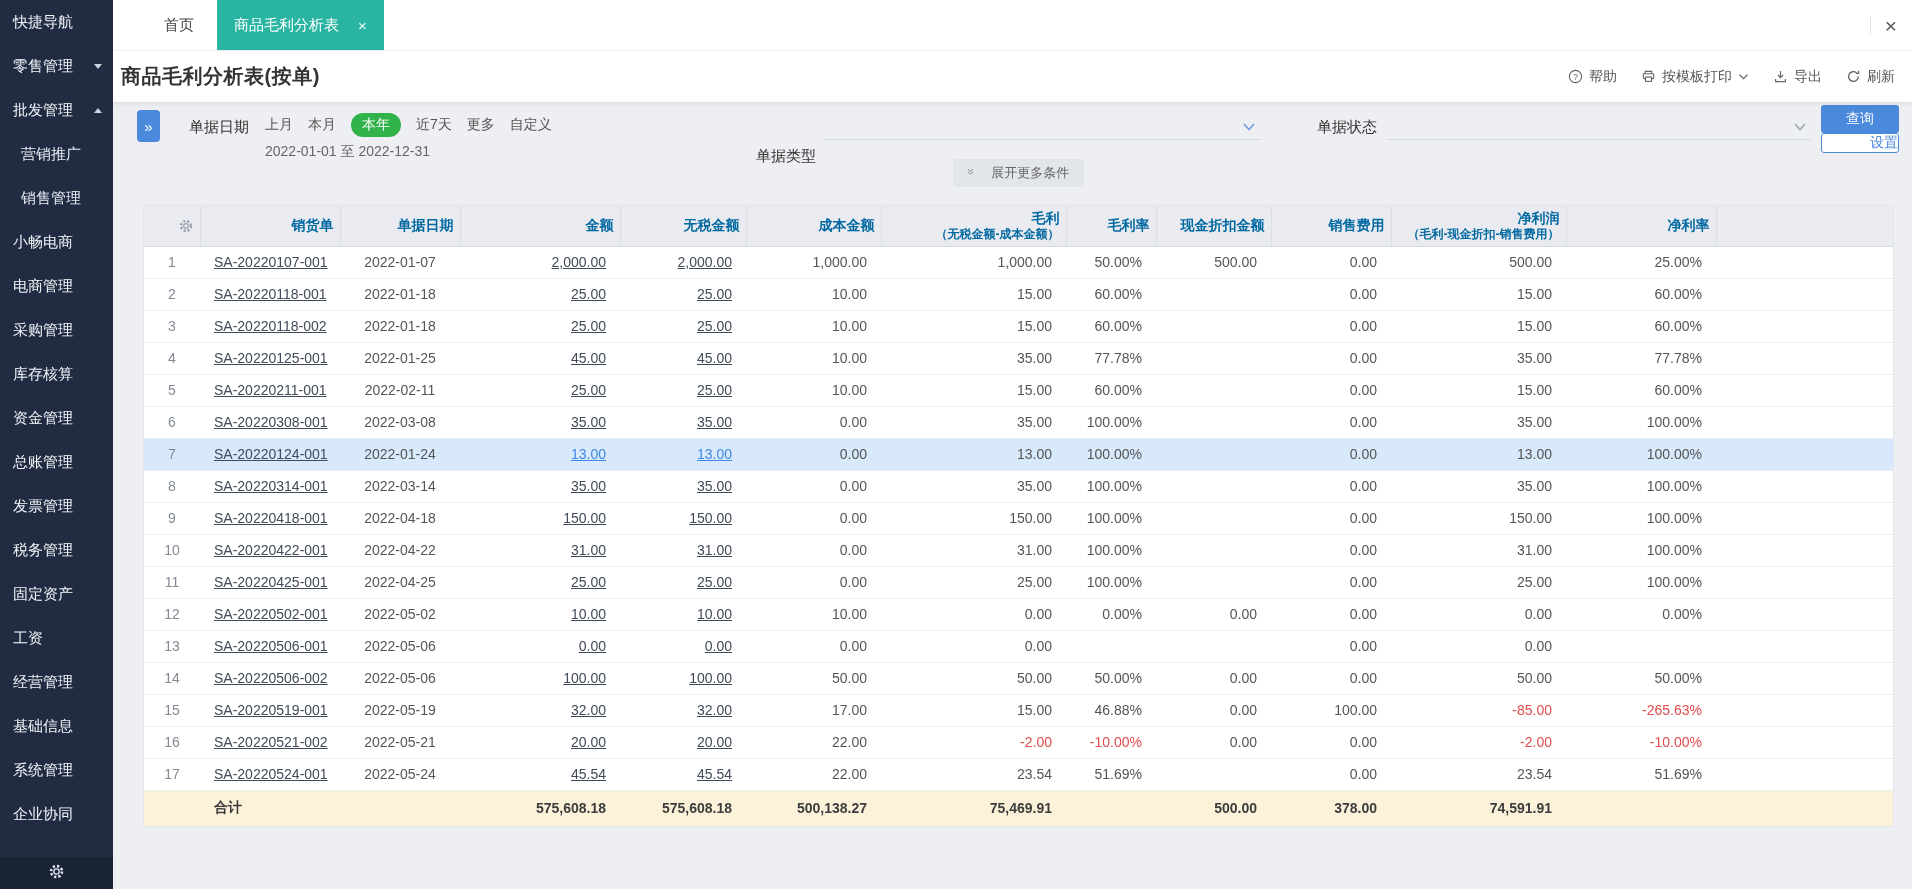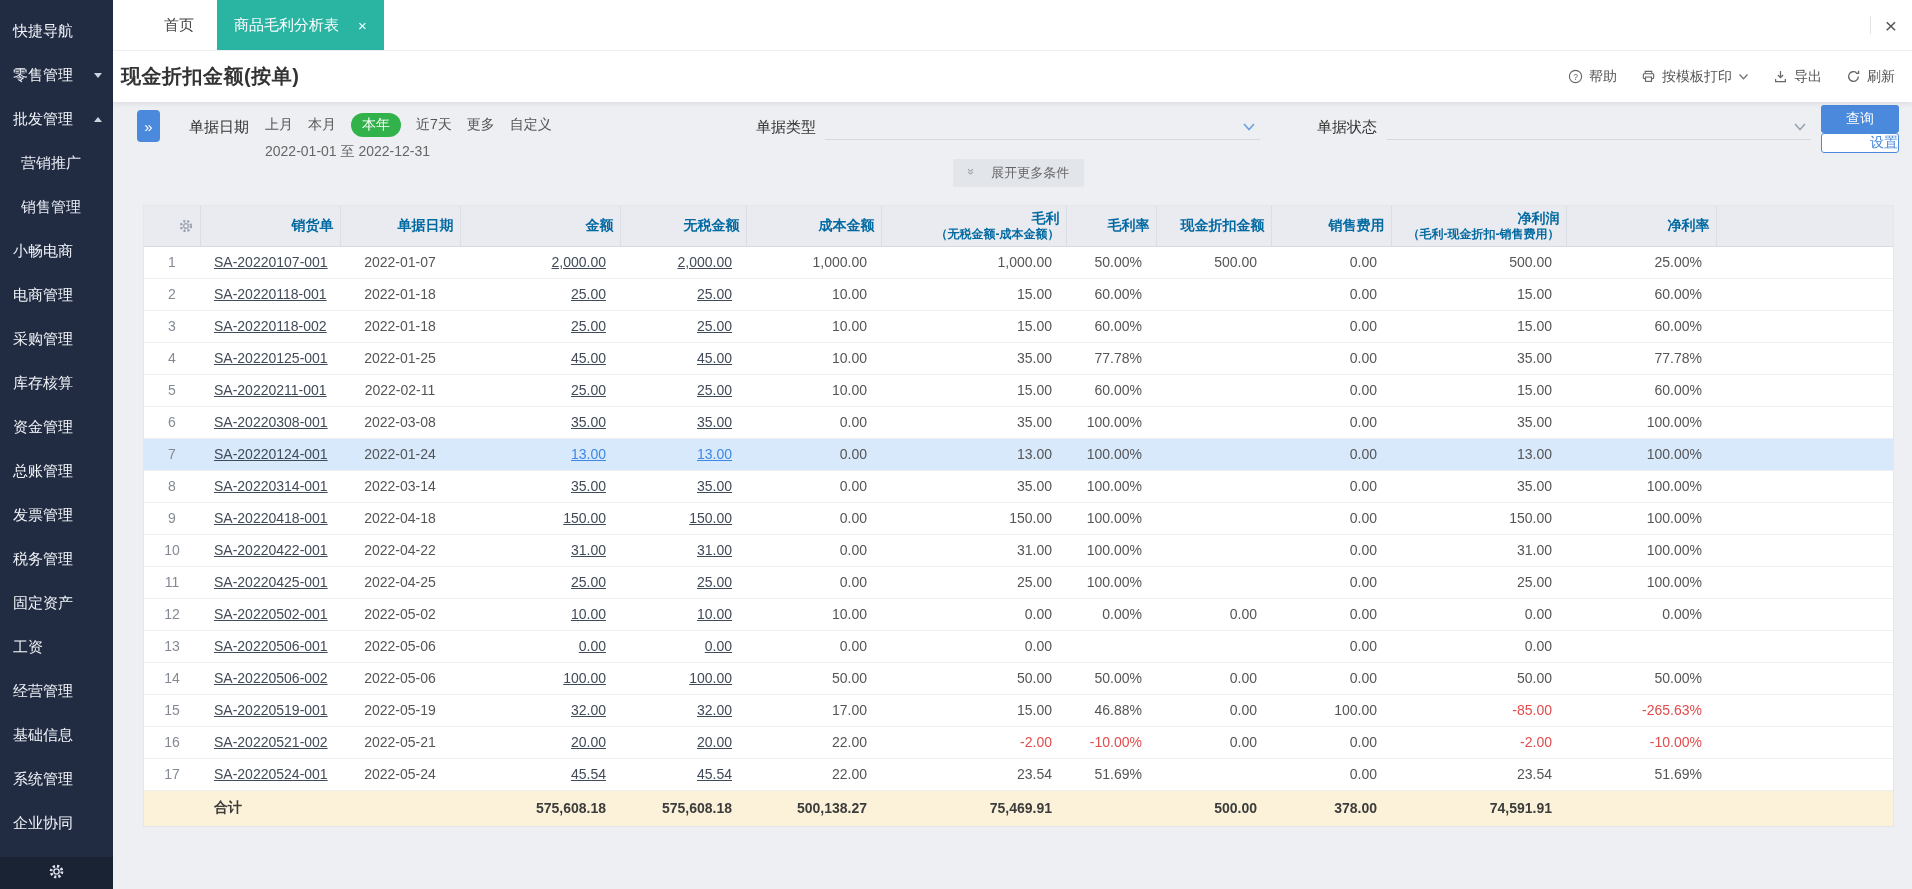--- a/index.html
+++ b/index.html
@@ -2,21 +2,21 @@
 <html style="--accent-teal: #2ab5a3; --accent-blue: #4a89dc; --accent-green: #31b24b; --negative-red: #e14b4b; --highlight-row: #d8e9fb; --total-bg: #fbf2d9; --sidebar-bg: #212c43;"><head>
 <meta charset="utf-8">
 <style>
   * { margin:0; padding:0; box-sizing:border-box; }
   html,body { width:1912px; height:889px; }
   body { font-family:"Liberation Sans","DejaVu Sans",sans-serif; background:#edeff2; overflow:hidden; }
   .app { position:relative; width:1912px; height:889px; background:#edeff2; }
 
   
   .sidebar { position:absolute; left:0; top:0; width:113px; height:889px; background:var(--sidebar-bg,#212c43); display:flex; flex-direction:column; z-index:10; }
-  .side-nav { flex:1; padding-top:9px; overflow:hidden; }
+  .side-nav { flex:1; padding-top:0; overflow:hidden; }
   .side-item { height:44px; display:flex; align-items:center; justify-content:space-between; padding:0 11px 0 13px; font-size:15px; color:#f2f4f8; cursor:pointer; }
   .side-item.sub { padding-left:21px; color:#e8ebf2; }
   .tri { width:0; height:0; border-left:4.5px solid transparent; border-right:4.5px solid transparent; flex:none; }
   .tri.down { border-top:5.5px solid #ccd4e2; }
   .tri.up { border-bottom:5.5px solid #ccd4e2; }
   .side-footer { height:32px; background:#1a2334; display:flex; align-items:center; justify-content:center; }
 
   
   .main { position:absolute; left:113px; top:0; right:0; bottom:0; }
 
@@ -32,21 +32,21 @@
   .page-title { font-size:20px; font-weight:700; color:#333; letter-spacing:.5px; }
   .header-actions { margin-left:auto; display:flex; align-items:center; gap:24px; }
   .h-action { display:flex; align-items:center; gap:6px; font-size:14px; color:#555; cursor:pointer; white-space:nowrap; }
 
   
   .content { position:absolute; left:0; top:102px; right:0; bottom:0; }
   .filters { position:relative; height:103px; }
   .expander { position:absolute; left:24px; top:8px; width:23px; height:32px; background:var(--accent-blue,#4a89dc); border:none; border-radius:4px; color:#fff; font-size:15px; cursor:pointer; }
   .f-label { position:absolute; top:16px; font-size:15px; color:#333; white-space:nowrap; }
   .lbl-date { left:76px; }
-  .lbl-type { left:643px; }
+  .lbl-type { left:643px;margin-top:29px; }
   .lbl-status { left:1204px; }
   .pills { position:absolute; left:152px; top:11px; height:24px; display:flex; align-items:center; gap:15px; }
   .pill { font-size:14px; color:#555; cursor:pointer; white-space:nowrap; }
   .pill.sel { background:var(--accent-green,#31b24b); color:#fff; padding:3px 11px; border-radius:12px; }
   .date-range { position:absolute; left:152px; top:41px; font-size:14px; color:#666; cursor:pointer; }
   .select-line { position:absolute; top:8px; height:30px; border-bottom:1px solid #d4d8df; cursor:pointer; }
   .sel-type { left:712px; width:435px; }
   .sel-status { left:1274px; width:424px; }
   .select-line svg { position:absolute; right:4px; top:12px; }
   .f-buttons { position:absolute; right:13px; top:3px; width:78px; display:flex; flex-direction:column; }
@@ -158,21 +158,21 @@
         <span>商品毛利分析表</span>
         <span class="tab-close">×</span>
       </div>
       <div class="tabbar-right">
         <span class="tabbar-divider"></span>
         <span class="win-close">×</span>
       </div>
     </div>
 
     <div class="page-header">
-      <div class="page-title">现金折扣金额(按单)</div>
+      <div class="page-title">商品毛利分析表(按单)</div>
       <div class="header-actions">
         <span class="h-action">
           <svg width="15" height="15" viewBox="0 0 16 16">
               <circle cx="8" cy="8" r="6.5" fill="none" stroke="#666" stroke-width="1.2"></circle>
               <text x="8" y="11.2" text-anchor="middle" font-size="9" fill="#666">?</text>
             </svg>
           <span>帮助</span>
         </span>
         <span class="h-action">
           <svg width="15" height="15" viewBox="0 0 16 16" fill="none" stroke="#666" stroke-width="1.2">

